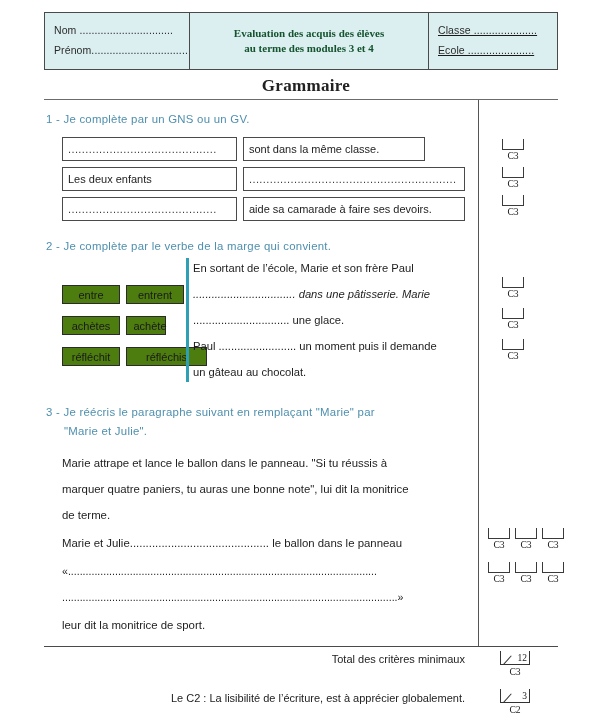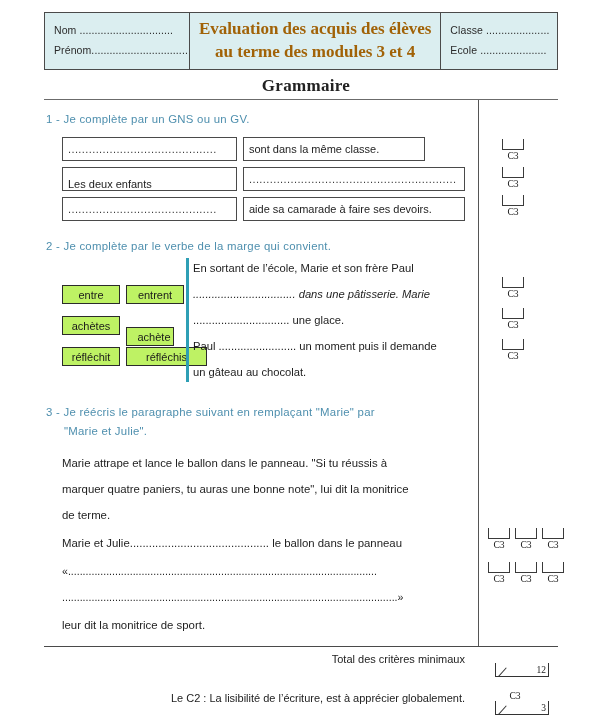--- a/index.html
+++ b/index.html
@@ -43,34 +43,34 @@
     padding: 16px 9px;
   }
   .id-cell.left   { width: 145px; border-right: 1px solid #4a4a4a; }
   .id-cell.center {
     flex: 1;
     border-right: 1px solid #4a4a4a;
     align-items: center;
     justify-content: center;
     text-align: center;
   }
-  .id-cell.right  { width: 128px; }
+  .id-cell.right  { width: 128px; text-decoration: underline; }
 
   .id-line {
     font-size: 10.5px;
     color: #2b2b2b;
     line-height: 1.9;
     white-space: nowrap;
     letter-spacing: 0.1px;
   }
   .title-line {
     font-family: "Liberation Serif", serif;
     font-weight: bold;
-    font-size: 17px;
-    color: #a16207;
+    font-size: 11px;
+    color: #14532d;
     line-height: 1.35;
     white-space: nowrap;
   }
 
   
   .subject {
     position: absolute;
     left: 0;
     top: 76px;
     width: 600px;
@@ -123,21 +123,21 @@
     overflow: hidden;
     white-space: nowrap;
   }
   .dots { color: #3a3a3a; letter-spacing: 0.4px; }
 
   
   .verb-box {
     position: absolute;
     box-sizing: border-box;
     border: 1px solid #2b2b2b;
-    background: #bef264;
+    background: #4d7c0f;
     height: 19px;
     display: flex;
     align-items: center;
     justify-content: center;
     font-size: 11px;
     color: #1a1a1a;
   }
   .teal-bar {
     position: absolute;
     left: 186px;
@@ -186,23 +186,23 @@
   }
 
   
   .total-mark {
     position: absolute;
     width: 40px;
     text-align: center;
   }
   .slashbox {
     position: relative;
-    width: 54px;
+    width: 30px;
     height: 14px;
-    margin: 12px auto;
+    margin: 0 auto;
     box-sizing: border-box;
     border-left: 1.3px solid #333;
     border-right: 1.3px solid #333;
     border-bottom: 1.3px solid #333;
   }
   .slashbox .slash {
     position: absolute;
     left: 1px;
     top: 0;
     width: 13px;
@@ -283,21 +283,21 @@
     <span>Je complète par un GNS ou un GV.</span>
   </div>
 
   <div class="e1-box" style="left:62px; top:137px; width:175px; height:24px;">
     <span class="dots">...........................................</span>
   </div>
   <div class="e1-box" style="left:243px; top:137px; width:182px; height:24px;">
     <span>sont dans la même classe.</span>
   </div>
 
-  <div class="e1-box" style="left:62px; top:167px; width:175px; height:24px;align-items:flex-end;">
+  <div class="e1-box" style="left:62px; top:167px; width:175px; height:24px;">
     <span>Les deux enfants</span>
   </div>
   <div class="e1-box" style="left:243px; top:167px; width:222px; height:24px;">
     <span class="dots">............................................................</span>
   </div>
 
   <div class="e1-box" style="left:62px; top:197px; width:175px; height:24px;">
     <span class="dots">...........................................</span>
   </div>
   <div class="e1-box" style="left:243px; top:197px; width:222px; height:24px;">
@@ -319,21 +319,21 @@
 
   <div class="ex-head" style="left:46px; top:238px;">
     <span class="num">2 -</span>
     <span>Je complète par le verbe de la marge qui convient.</span>
   </div>
 
   <div class="verb-box" style="left:62px; top:285px; width:58px;">entre</div>
   <div class="verb-box" style="left:126px; top:285px; width:58px;">entrent</div>
 
   <div class="verb-box" style="left:62px; top:316px; width:58px;">achètes</div>
-  <div class="verb-box" style="left:126px; top:327px; width:48px;padding-left:8px;">achète</div>
+  <div class="verb-box" style="left:126px; top:316px; width:40px;padding-left:8px;">achète</div>
 
   <div class="verb-box" style="left:62px; top:347px; width:58px;">réfléchit</div>
   <div class="verb-box" style="left:126px; top:347px; width:81px;">réfléchis</div>
 
   <div class="teal-bar"></div>
 
   <div class="e2-line" style="top:262px;">En sortant de l’école, Marie et son frère Paul</div>
   <div class="e2-line" style="top:288px;font-style:italic;">................................. dans une pâtisserie. Marie</div>
   <div class="e2-line" style="top:314px;">............................... une glace.</div>
   <div class="e2-line" style="top:340px;">Paul ......................... un moment puis il demande</div>

